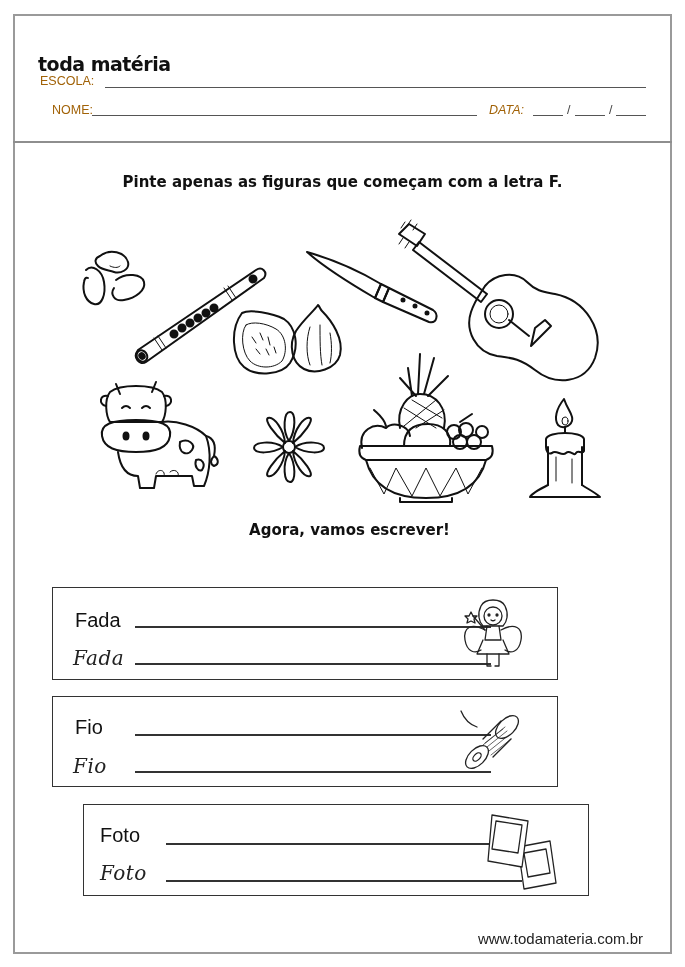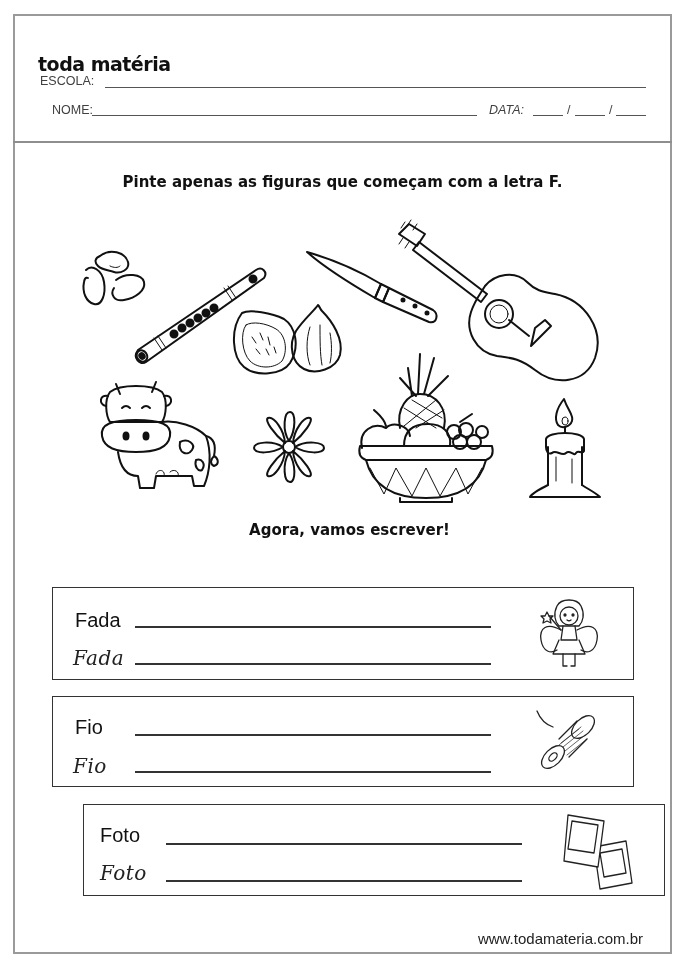--- a/index.html
+++ b/index.html
@@ -4,34 +4,34 @@
 <style>
   * { box-sizing: border-box; margin: 0; padding: 0; }
   html, body { width: 685px; height: 967px; background: #ffffff; overflow: hidden; }
   body { position: relative; font-family: "Liberation Sans", "DejaVu Sans", sans-serif; color: #1a1a1a; }
 
   .sheet { position: absolute; left: 13px; top: 14px; width: 659px; height: 940px; border: 2px solid #9a9a9a; }
   .header-divider { position: absolute; left: 13px; top: 141px; width: 659px; height: 2px; background: #8e8e8e; }
 
   .brand { position: absolute; left: 38px; top: 32px; font-size: 19px; font-weight: bold; letter-spacing: -0.5px; color: #111; font-family: "DejaVu Sans", sans-serif; margin-top: 21px; }
 
-  .field-label { position: absolute; font-size: 12.5px; color: #404040; }
+  .field-label { position: absolute; font-size: 12.5px; color: #a16207; }
   .field-line { position: absolute; height: 1px; background: #555; }
   .date-slash { position: absolute; font-size: 12.5px; color: #444; }
 
   .instruction { position: absolute; left: 0; width: 685px; text-align: center; font-size: 15px; font-weight: bold; color: #111; font-family: "DejaVu Sans", sans-serif; }
 
   .pic { position: absolute; }
   .pic svg { width: 100%; height: 100%; display: block; overflow: visible; }
   .pic svg * { fill: none; stroke: #111; stroke-width: 2; stroke-linecap: round; stroke-linejoin: round; }
   .pic svg .fill-black { fill: #111; }
   .pic svg .thin { stroke-width: 1; }
   .pic svg .white { fill: #fff; }
 
-  .word-box { position: absolute; left: 52px; width: 582px; border: 1.5px solid #333; background: #fff; }
+  .word-box { position: absolute; left: 52px; width: 506px; border: 1.5px solid #333; background: #fff; }
   .word-print { position: absolute; left: 22px; font-size: 20px; color: #111; }
   .word-cursive { position: absolute; left: 20px; font-size: 20px; font-style: italic; font-family: "DejaVu Serif", serif; color: #222; letter-spacing: 0.5px; }
   .write-line { position: absolute; left: 82px; width: 356px; height: 1.5px; background: #333; }
   .word-pic { position: absolute; right: 30px; width: 70px; height: 76px; }
   .word-pic svg { width: 100%; height: 100%; display: block; }
   .word-pic svg * { fill: none; stroke: #222; stroke-width: 1.3; stroke-linecap: round; stroke-linejoin: round; }
 
   .footer-url { position: absolute; right: 42px; top: 930px; font-size: 15px; font-weight: normal; color: #222; }
 </style>
 </head>

